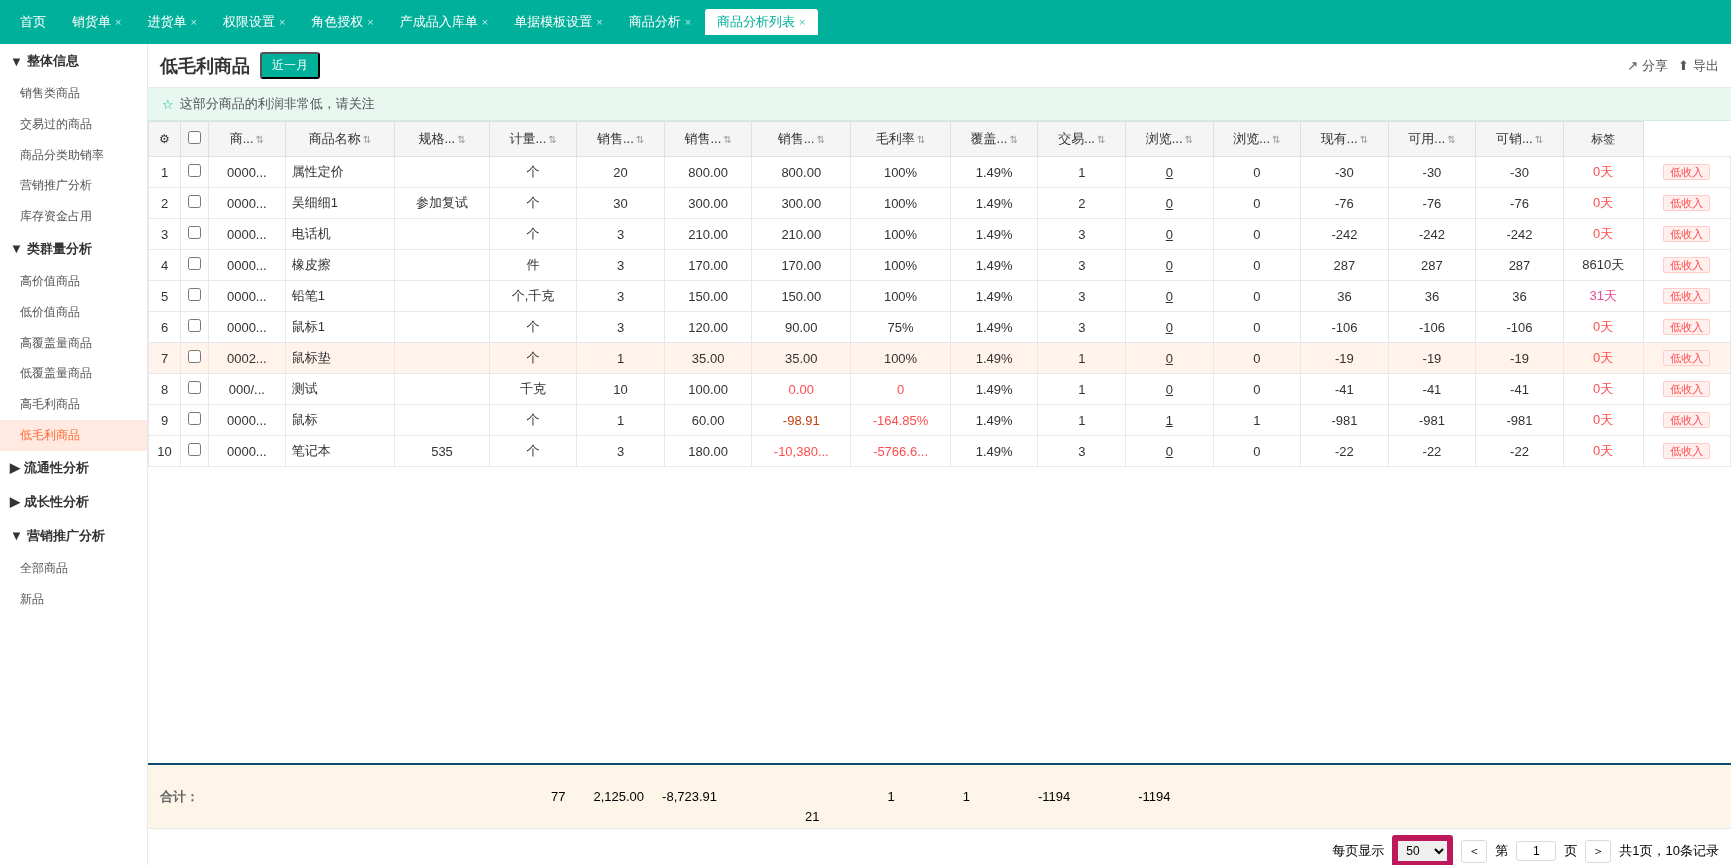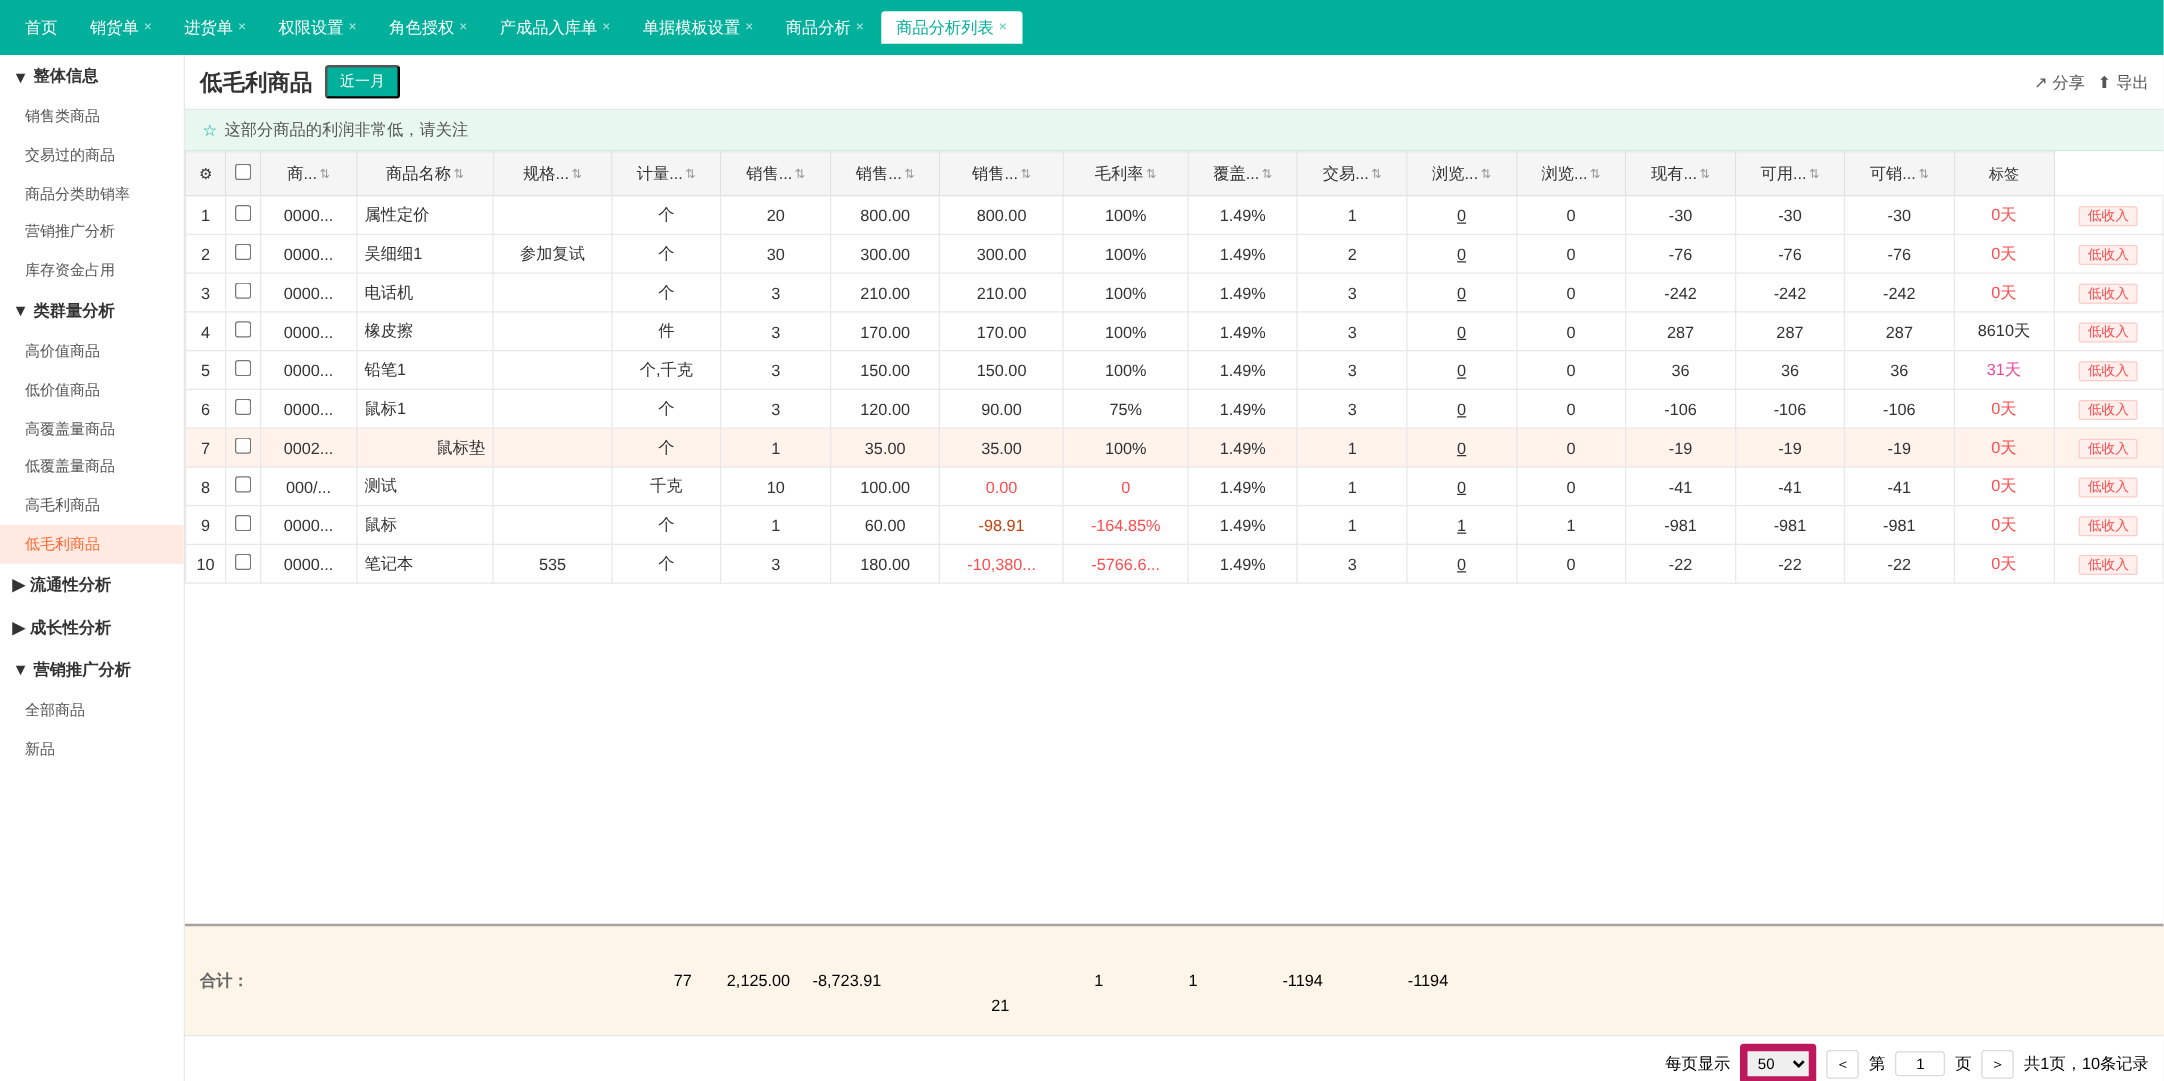--- a/index.html
+++ b/index.html
@@ -175,25 +175,25 @@
       border: 1px solid #ffccc7;
       padding: 1px 6px;
       border-radius: 2px;
       font-size: 11px;
     }
     .underline-link { text-decoration: underline; cursor: pointer; color: #333; }
 
     
     .table-footer {
       background: #fdf6e8;
-      border-top: 2px solid #a3a3a3;
-      padding: 16px 12px;
-      display: flex;
-      align-items: center;
-      gap: 20px;
+      border-top: 2px solid #0c4a6e;
+      padding: 4px 12px;
+      display: flex;
+      align-items: center;
+      gap: 32px;
       font-size: 12px;
     }
     .footer-label { color: #666; font-weight: bold; }
     .footer-values {
       display: flex;
       gap: 8px;
       align-items: center;
     }
 
     
@@ -524,21 +524,21 @@
     <td>-106</td>
     <td>-106</td>
     <td>-106</td>
     <td style="color:#ff4d4f;">0天</td>
     <td><span class="tag-badge">低收入</span></td>
   </tr>
             <tr class="highlighted">
     <td>7</td>
     <td><input type="checkbox" style=""></td>
     <td>0002...</td>
-    <td style="text-align:right;">鼠标垫</td>
+    <td style="text-align:left;">鼠标垫</td>
     <td></td>
     <td>个</td>
     <td>1</td>
     <td>35.00</td>
     <td>35.00</td>
     <td>100%</td>
     <td>1.49%</td>
     <td>1</td>
     <td class="underline-link" style="text-decoration:underline;">0</td>
     <td>0</td>

